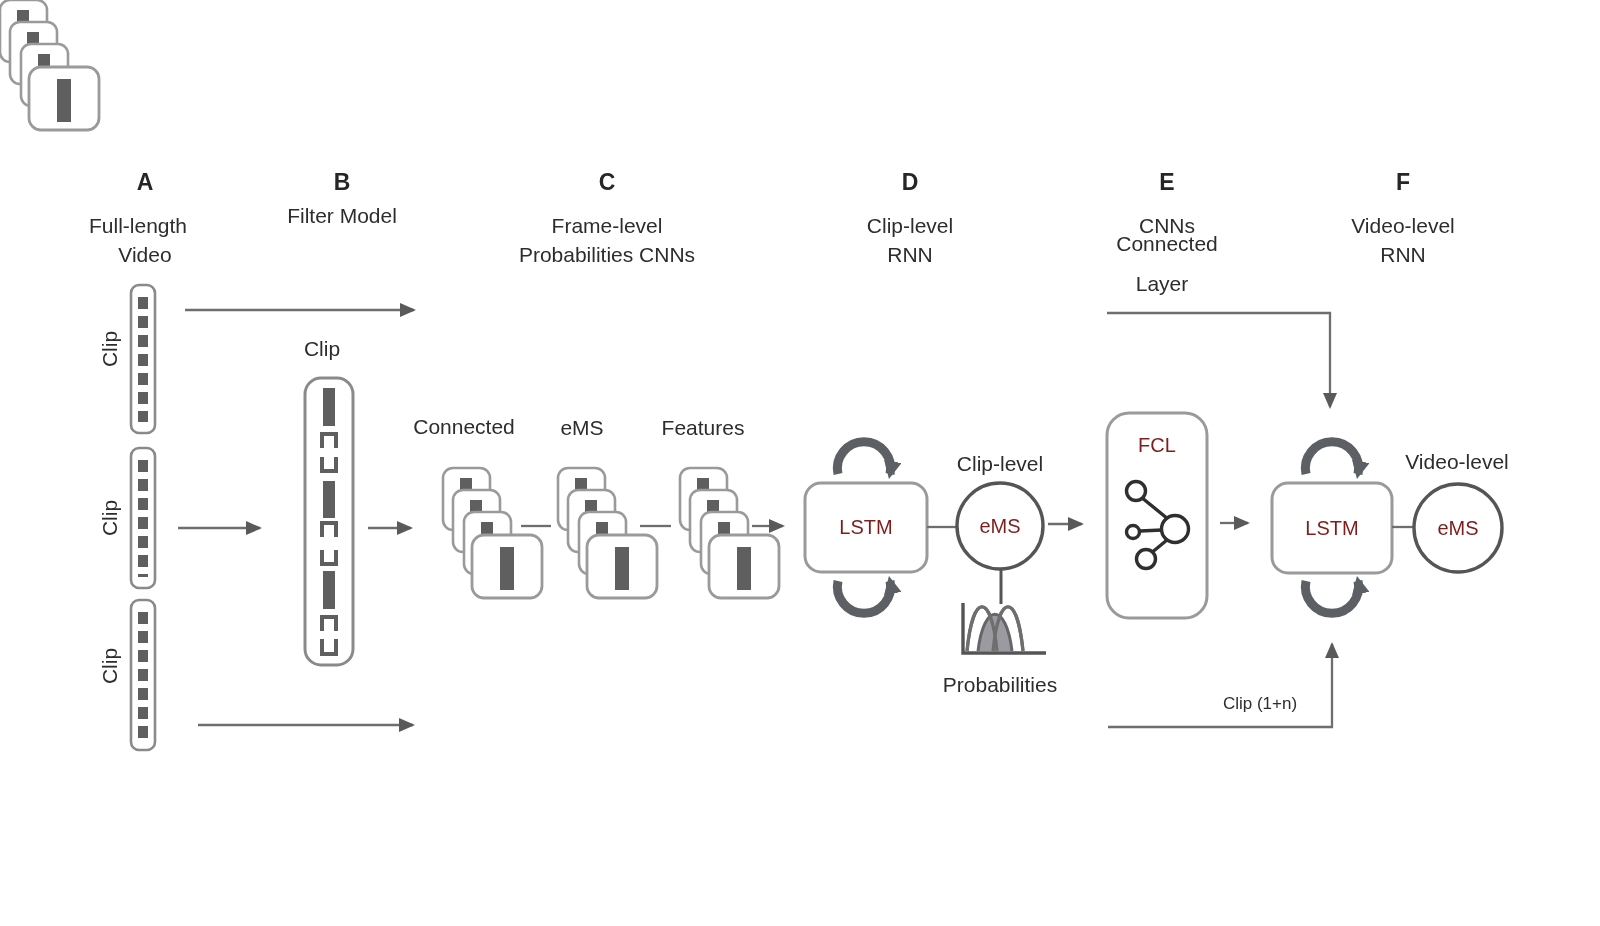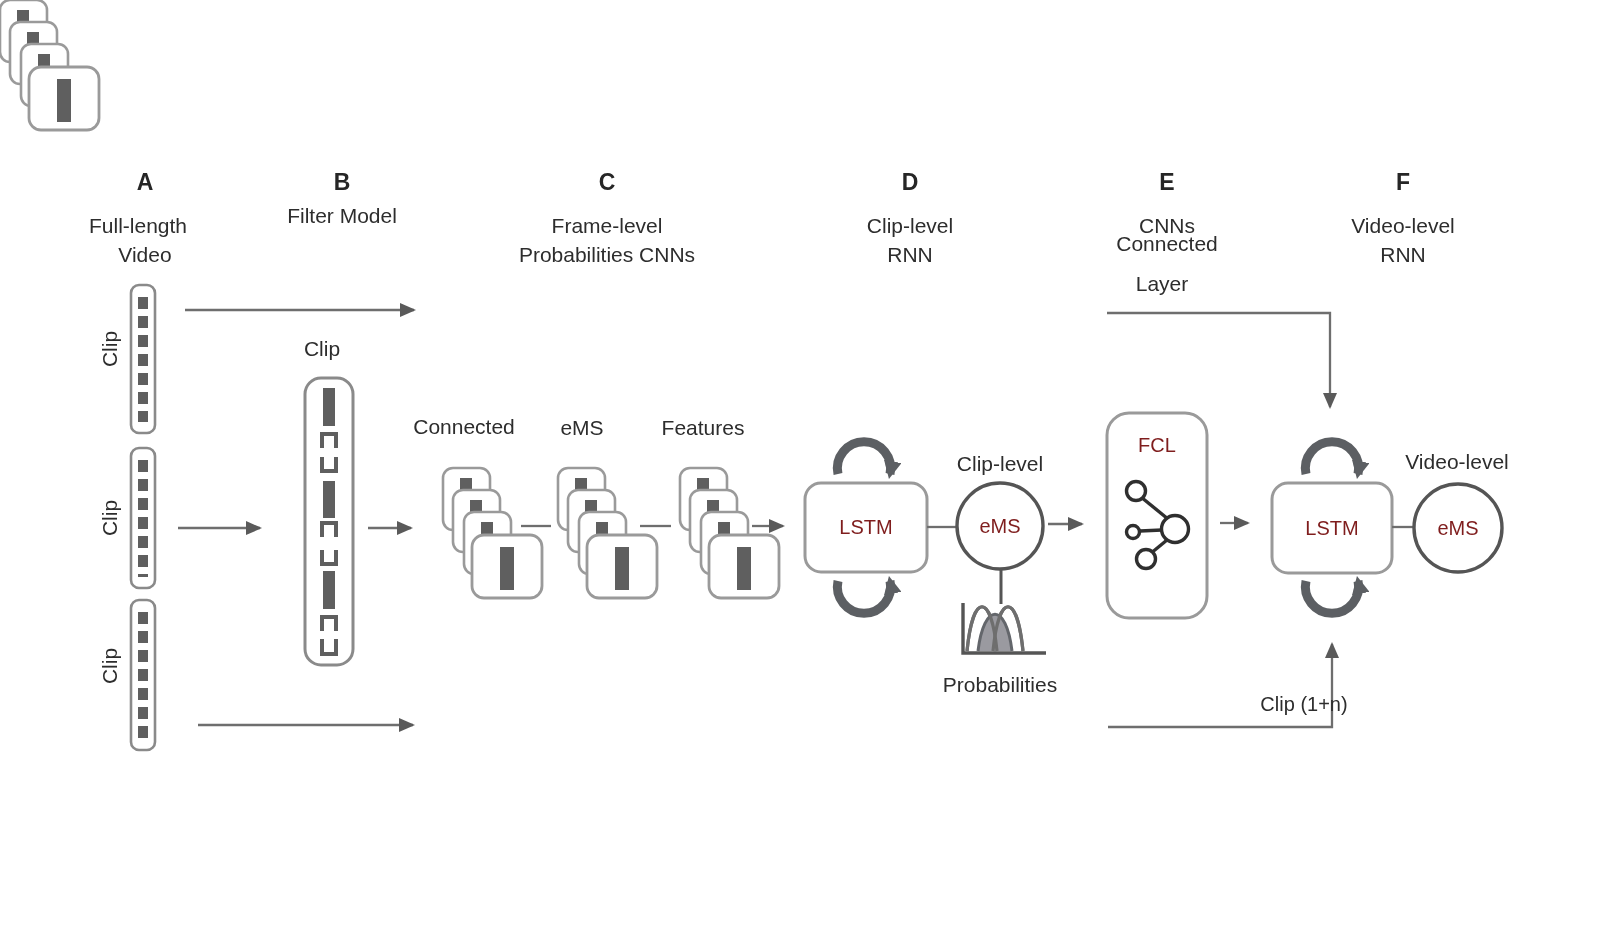--- a/index.html
+++ b/index.html
@@ -5,21 +5,21 @@
   html,body{margin:0;padding:0;background:#fff;}
   #canvas{position:relative;width:1600px;height:926px;background:#ffffff;overflow:hidden;
           font-family:"Liberation Sans", sans-serif;}
   #diagram-svg{position:absolute;left:0;top:0;}
   .lbl{position:absolute;transform:translate(-50%,-50%);white-space:nowrap;color:#2d2d2d;
        font-size:21px;text-align:center;}
   .hletter{position:absolute;transform:translate(-50%,-50%);white-space:nowrap;color:#262626;
        font-size:23px;font-weight:bold;}
   .node-lbl{font-size:20px;color:#7f1d1d;}
   .rot{transform:translate(-50%,-50%) rotate(-90deg);}
-  .small{font-size:20px;margin-left:44px;}
+  .small{font-size:17px;}
 </style>
 </head>
 <body>
 
 <div id="canvas">
 
   <svg id="diagram-svg" width="1600" height="926" viewBox="0 0 1600 926">
     <defs>
       <marker id="ah" markerUnits="userSpaceOnUse" markerWidth="17" markerHeight="14" refX="14" refY="7" orient="auto">
         <path d="M0,0 L16,7 L0,14 Z" fill="#5a5a5a"></path>

